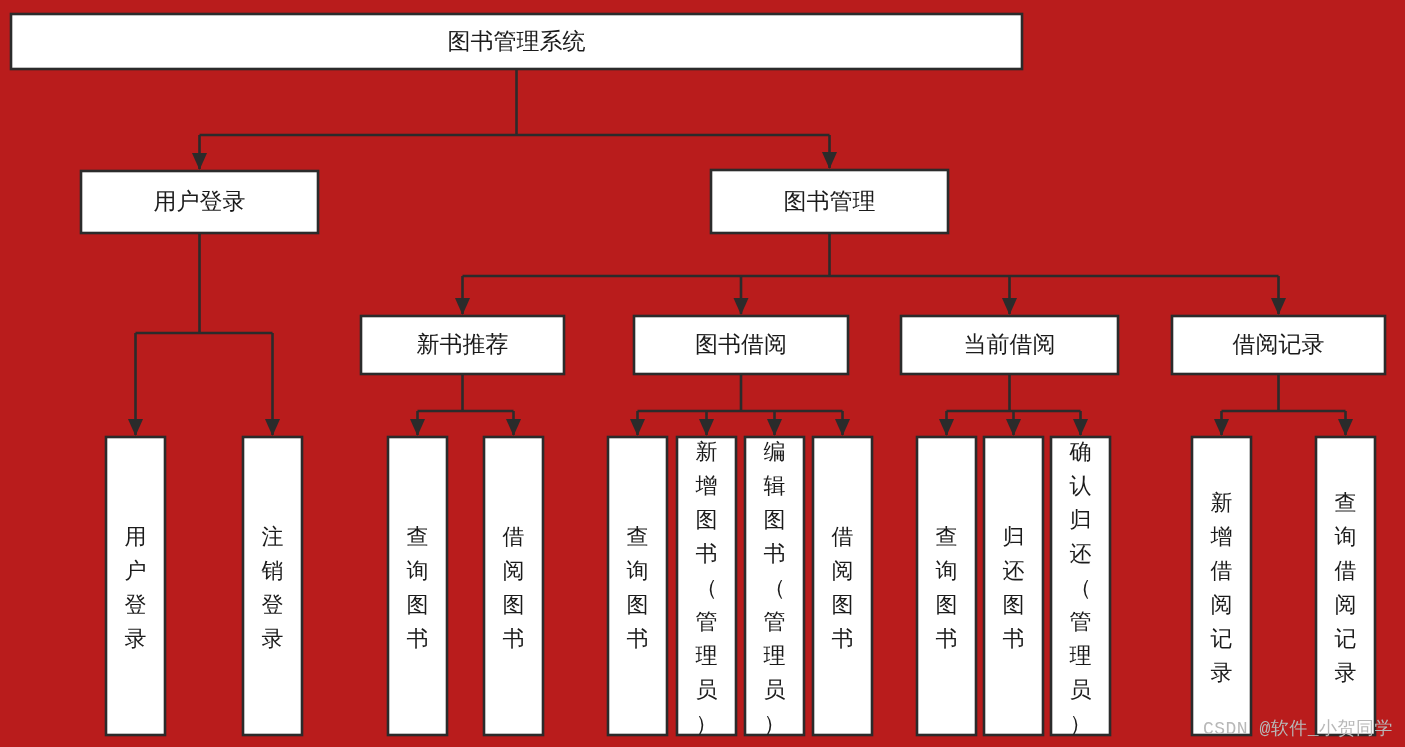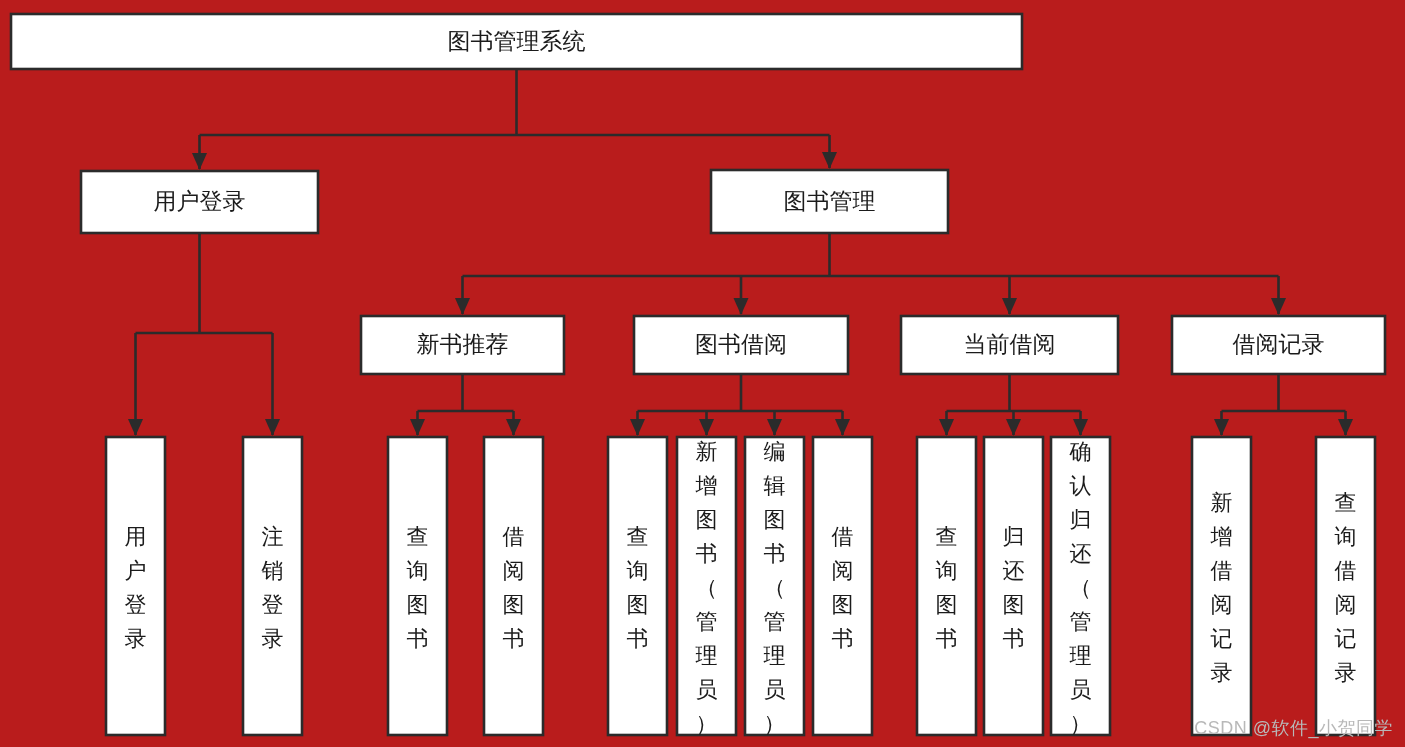--- a/index.html
+++ b/index.html
@@ -49,21 +49,21 @@
   .node-label-v {
     font-family: "Liberation Sans", "DejaVu Sans", sans-serif;
     font-size: 22px;
     fill: #1b1b1b;
     text-anchor: middle;
   }
   .watermark {
     position: absolute;
     right: 12px;
     bottom: 7px;
-    font-family: Liberation Sans, sans-serif;
+    font-family: Liberation Mono, monospace;
     font-size: 18px;
     color: #b8b8b8;
     letter-spacing: 0.5px;
     white-space: nowrap;
     user-select: none;
   }
 </style>
 </head>
 <body>
 

